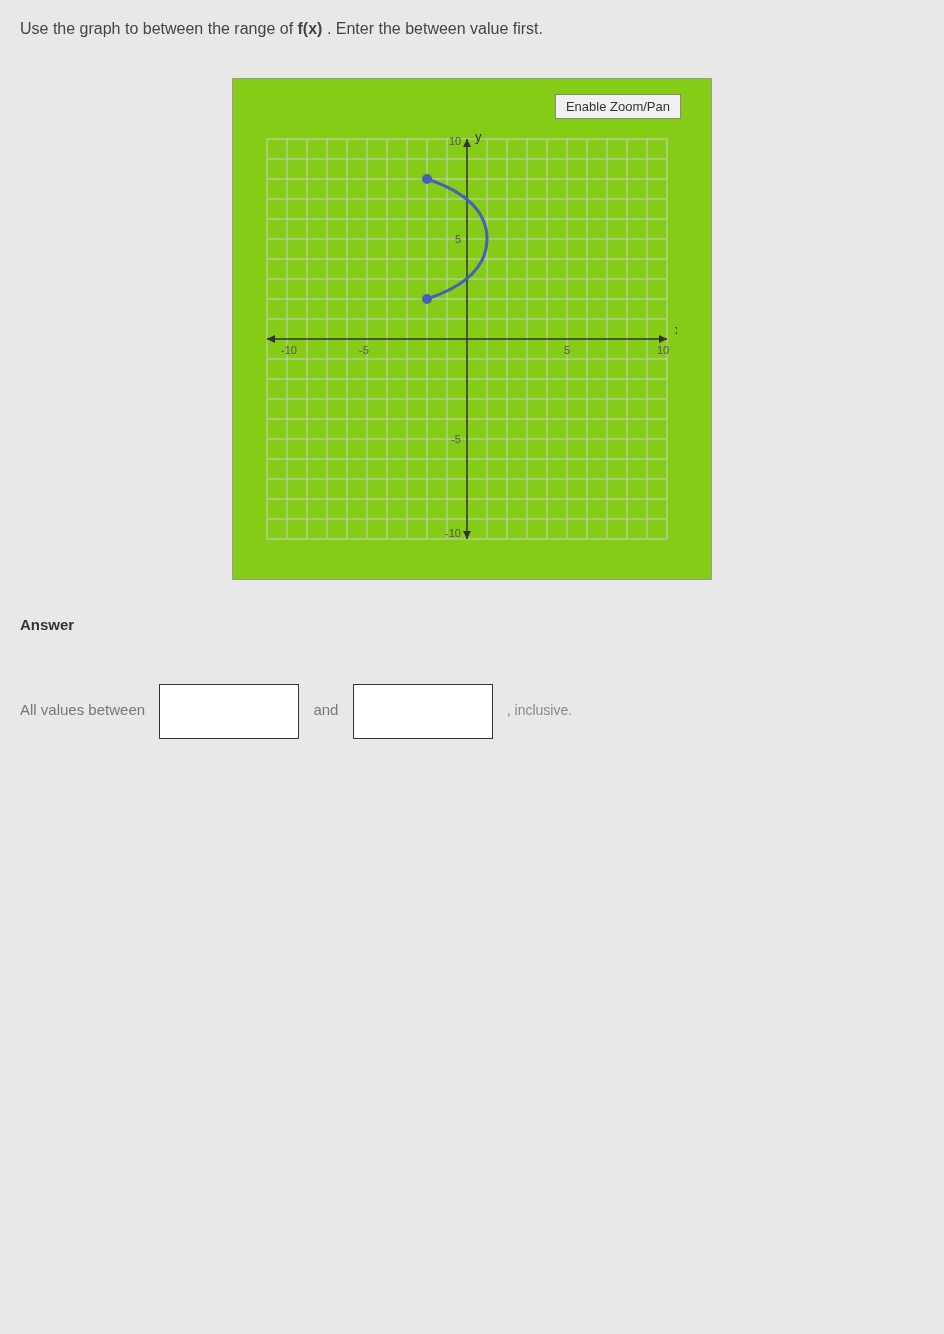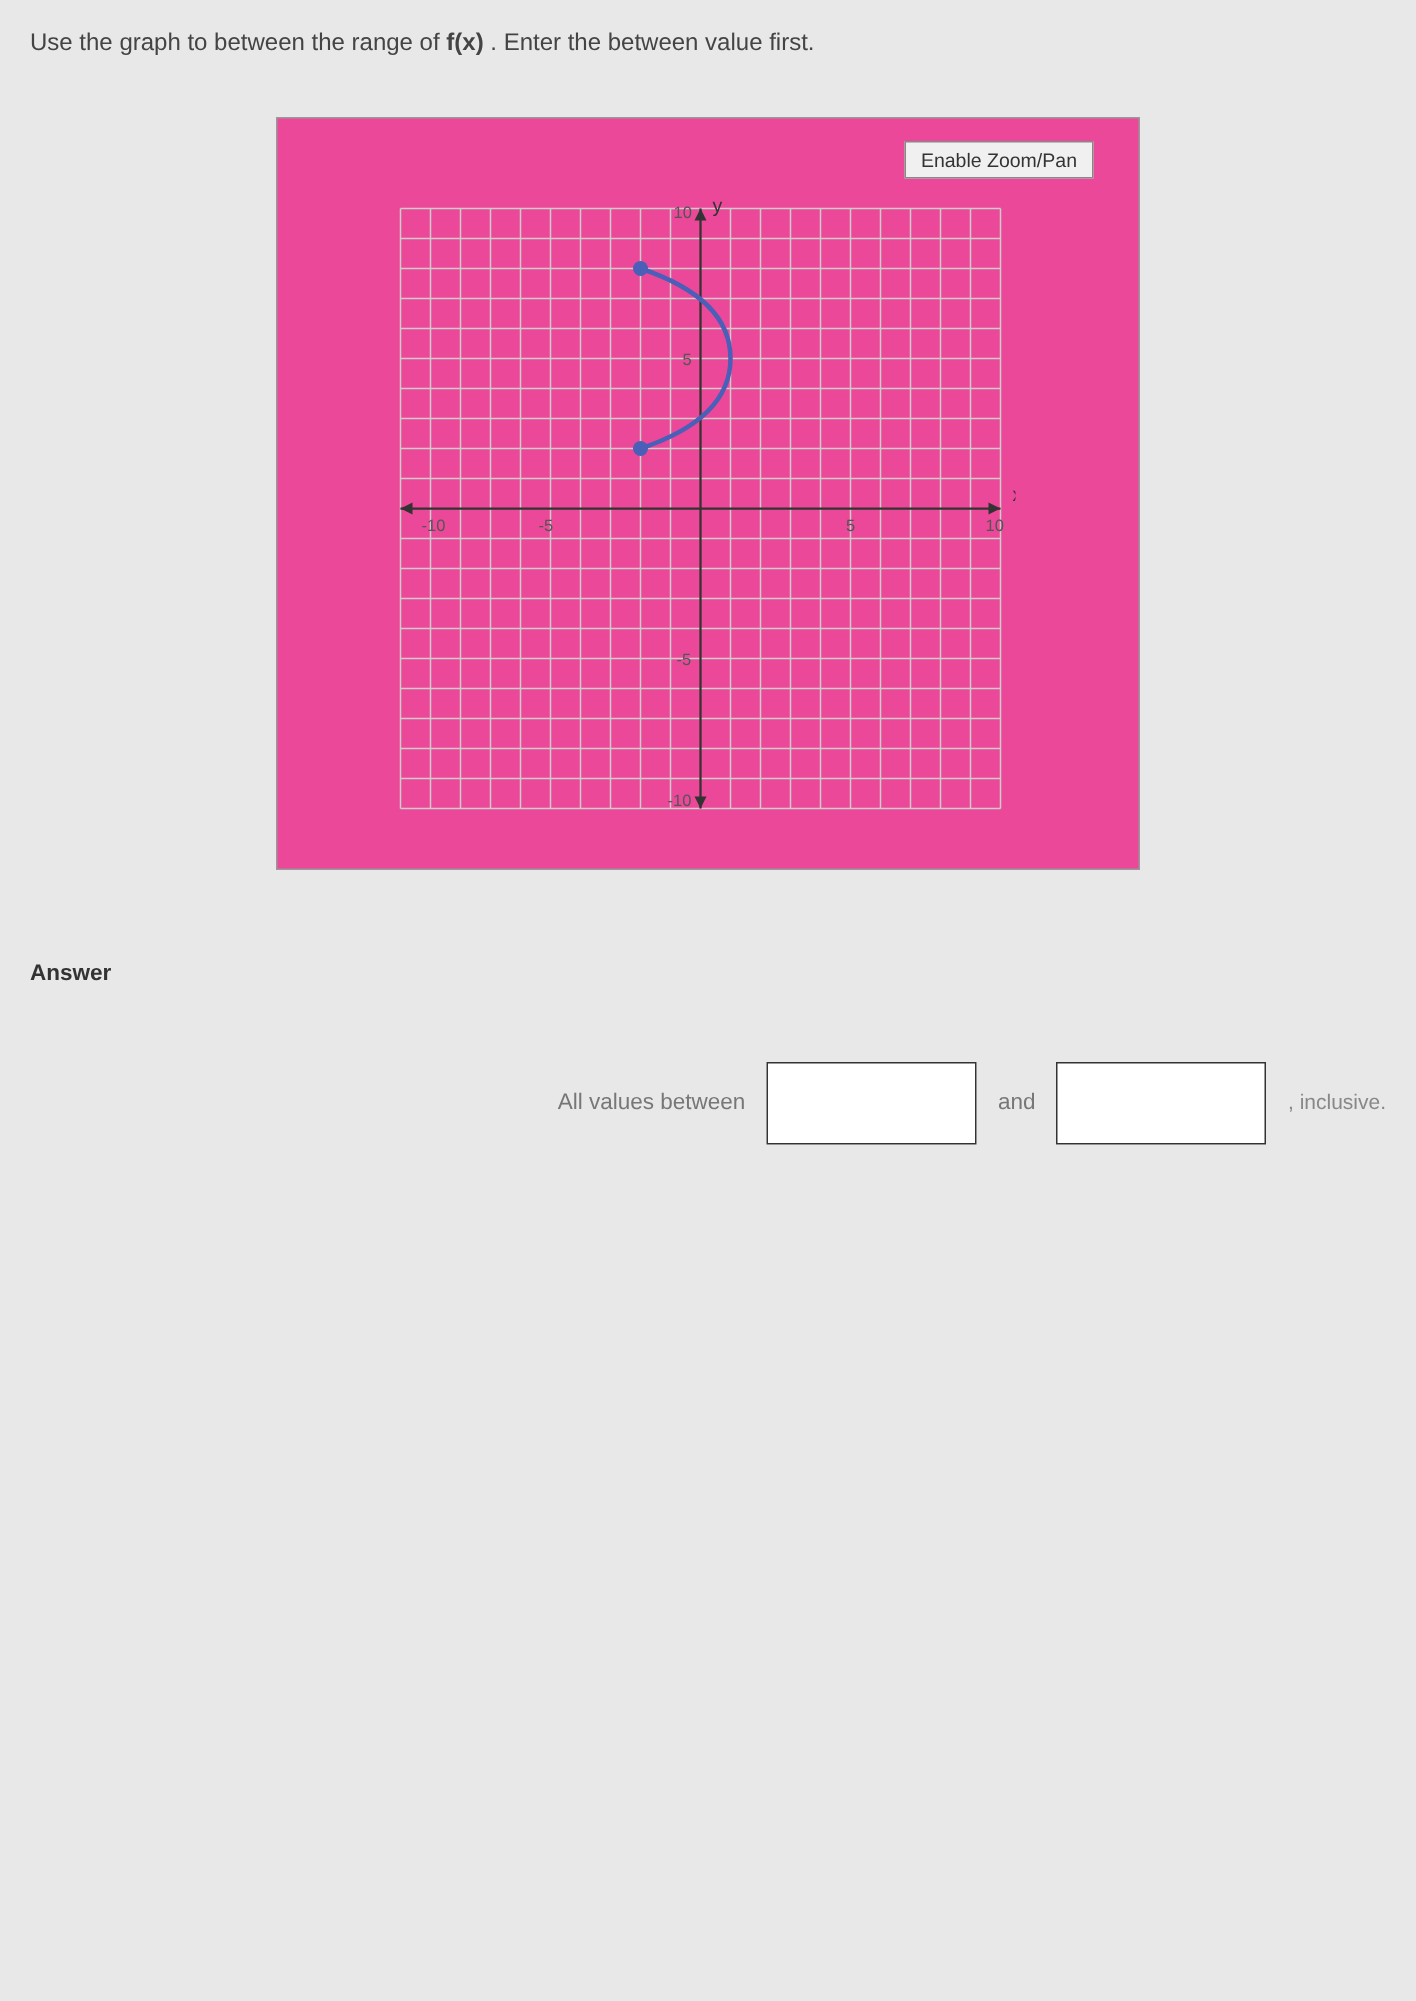--- a/index.html
+++ b/index.html
@@ -19,43 +19,43 @@
     .question-text .fx {
       font-weight: bold;
     }
     .chart-container {
       display: flex;
       justify-content: center;
       margin-top: 40px;
     }
     .chart-box {
       border: 1px solid #999;
-      background: #ec4899;
+      background: #84cc16;
       padding: 15px 30px 30px 20px;
-      width: 576px;
+      width: 480px;
     }
     .zoom-btn {
       float: right;
       border: 1px solid #888;
       background: #f0f0f0;
       padding: 4px 10px;
       font-size: 13px;
       color: #333;
       margin-bottom: 10px;
     }
     .graph-area {
       clear: both;
       position: relative;
       width: 420px;
       height: 420px;
       margin: 0 auto;
     }
     
     .answer-section {
-      margin-top: 60px;
+      margin-top: 36px;
     }
     .answer-label {
       font-size: 15px;
       font-weight: bold;
       color: #333;
       margin-bottom: 20px;
     }
     .keypad-area {
       float: right;
       text-align: right;
@@ -78,21 +78,21 @@
     .keypad-icon::before {
       content: "⌨";
       font-size: 12px;
     }
     .shortcuts {
       font-size: 13px;
       color: #4a7ba8;
       margin-top: 5px;
     }
     .values-row {
-      text-align: right;
+      text-align: left;
       margin-top: 50px;
       color: #777;
       font-size: 15px;
     }
     .input-box {
       display: inline-block;
       border: 1px solid #333;
       background: #fff;
       width: 140px;
       height: 55px;

